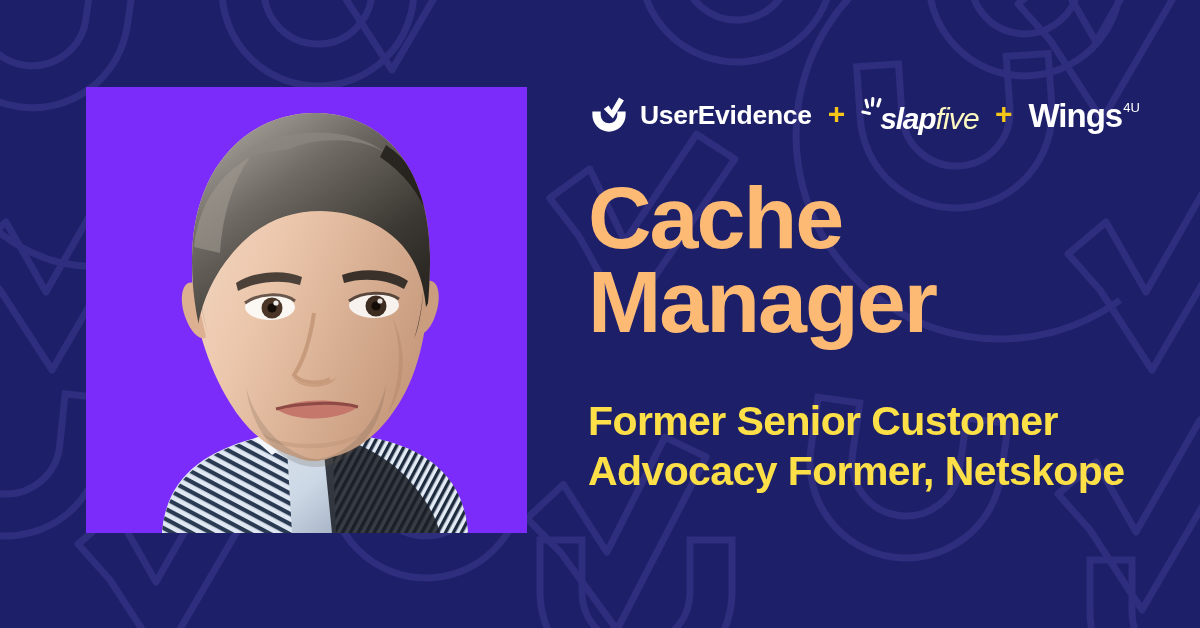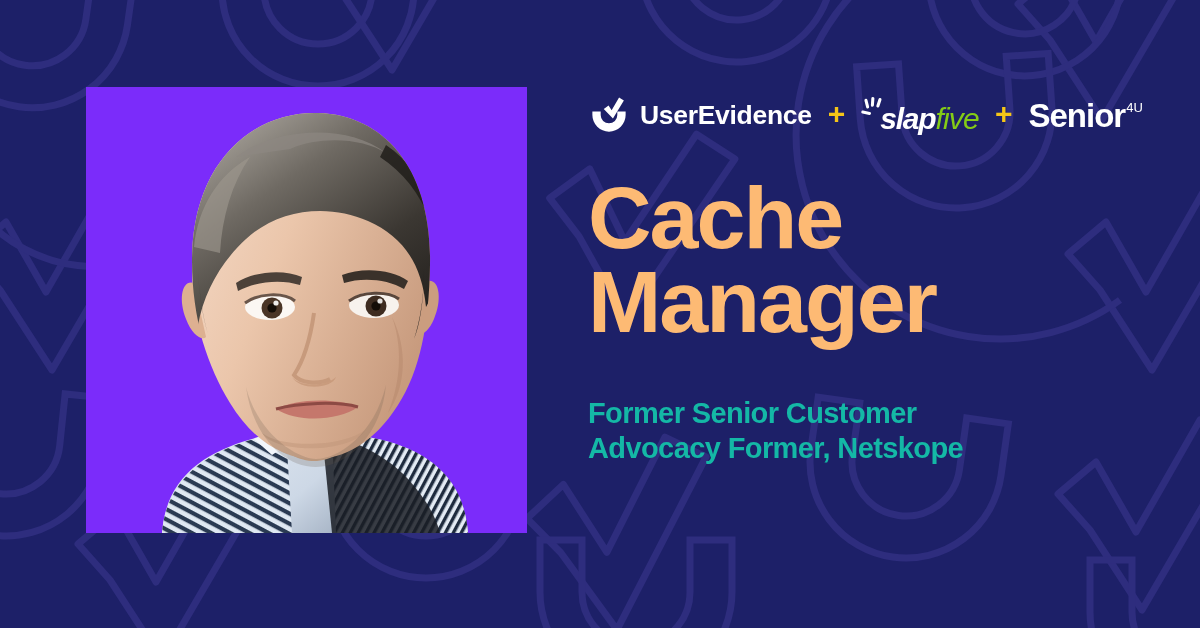--- a/index.html
+++ b/index.html
@@ -89,21 +89,21 @@
   .sf-wrap { position:relative; display:flex; align-items:flex-end;font-style:italic; }
   .sf-rays { width:22px; height:36px; margin-right:-3px; margin-bottom:2px; }
   .sf-slap {
     color:#ffffff;
     font-size:30px;
     font-weight:bold;
     letter-spacing:-1.2px;
     line-height:1;
   }
   .sf-five {
-    color:#84cc16;
+    color:#fef9c3;
     font-size:30px;
     font-weight:normal;
     letter-spacing:-0.8px;
     line-height:1;
   }
 
   .wings-word {
     color:#ffffff;
     font-size:33px;
     font-weight:bold;
@@ -134,22 +134,22 @@
     letter-spacing:-2px;
   }
   .person-name .line { display:block; }
 
   
   .person-title {
     position:absolute;
     left:0;
     top:396px;
     width:612px;
-    color:#14b8a6;
-    font-size:29px;
+    color:#fde047;
+    font-size:41px;
     font-weight:bold;
     line-height:1.22;
     letter-spacing:-0.6px;
   }
   .person-title .line { display:block; }
 </style>
 </head>
 <body>
 
 <div class="canvas">
@@ -317,21 +317,21 @@
             <rect x="0" y="17" width="11" height="3.2" rx="1.6" transform="rotate(12 5.5 18.6)"></rect>
           </g>
         </svg>
         <span class="sf-slap">slap</span>
         <span class="sf-five">five</span>
       </div>
 
       <span class="plus">+</span>
 
       <div class="logo-block">
-        <span class="wings-word"><span>Senior</span><span class="wings-sup">4U</span></span>
+        <span class="wings-word"><span>Wings</span><span class="wings-sup">4U</span></span>
       </div>
 
     </div>
 
     <div class="person-name">
       <span class="line">Cache</span>
       <span class="line">Manager</span>
     </div>
 
     <div class="person-title">

